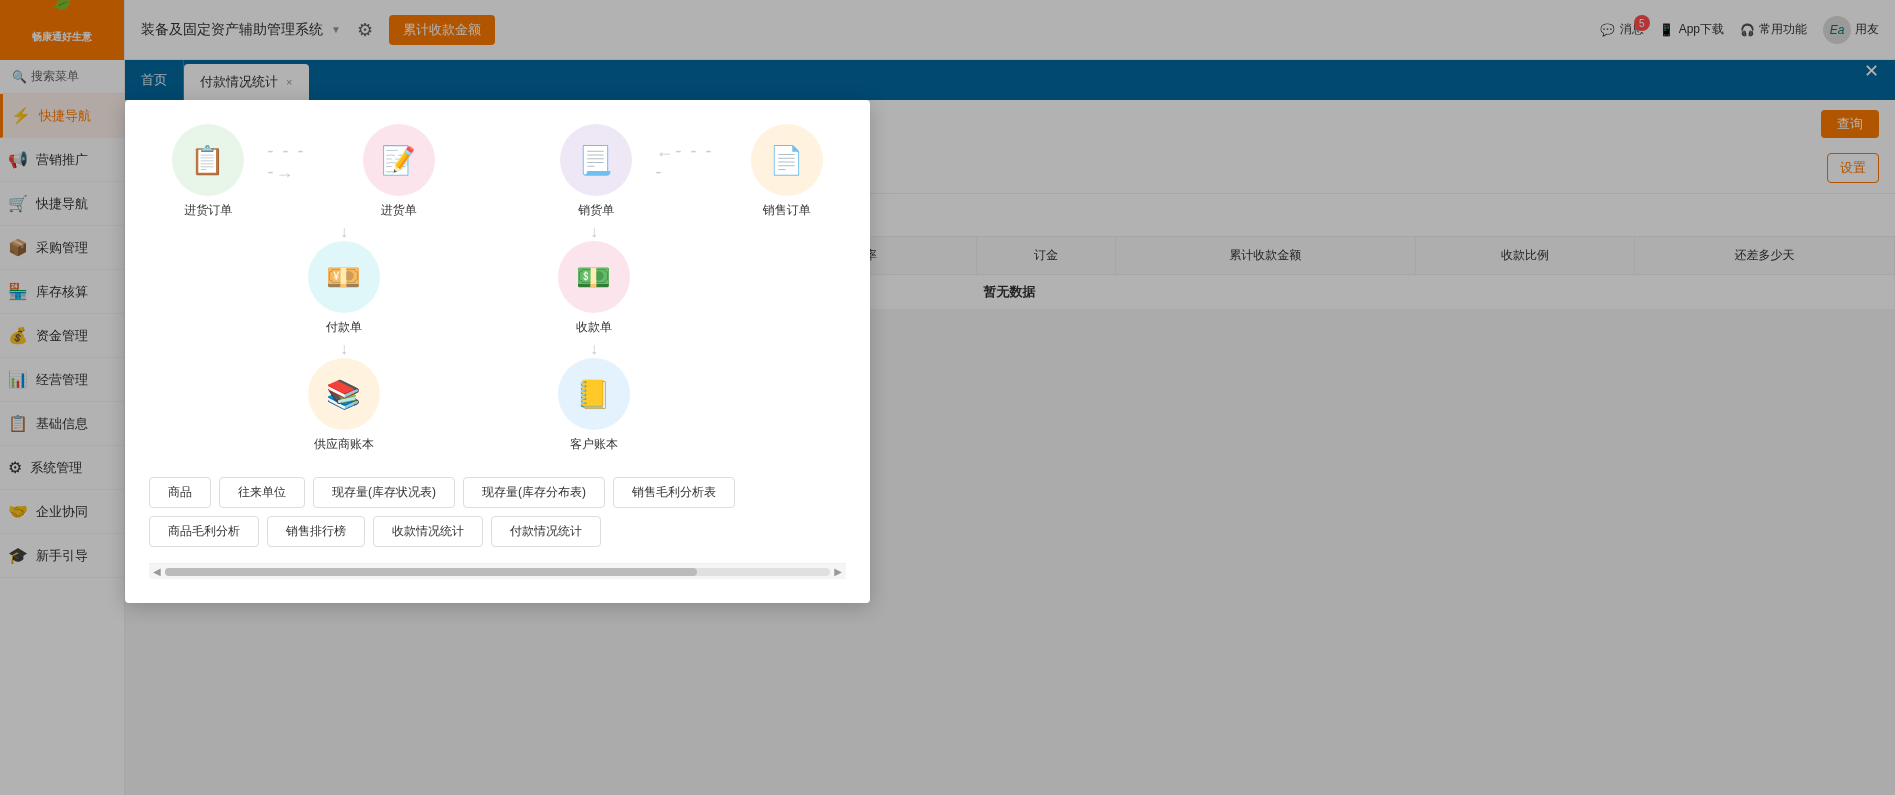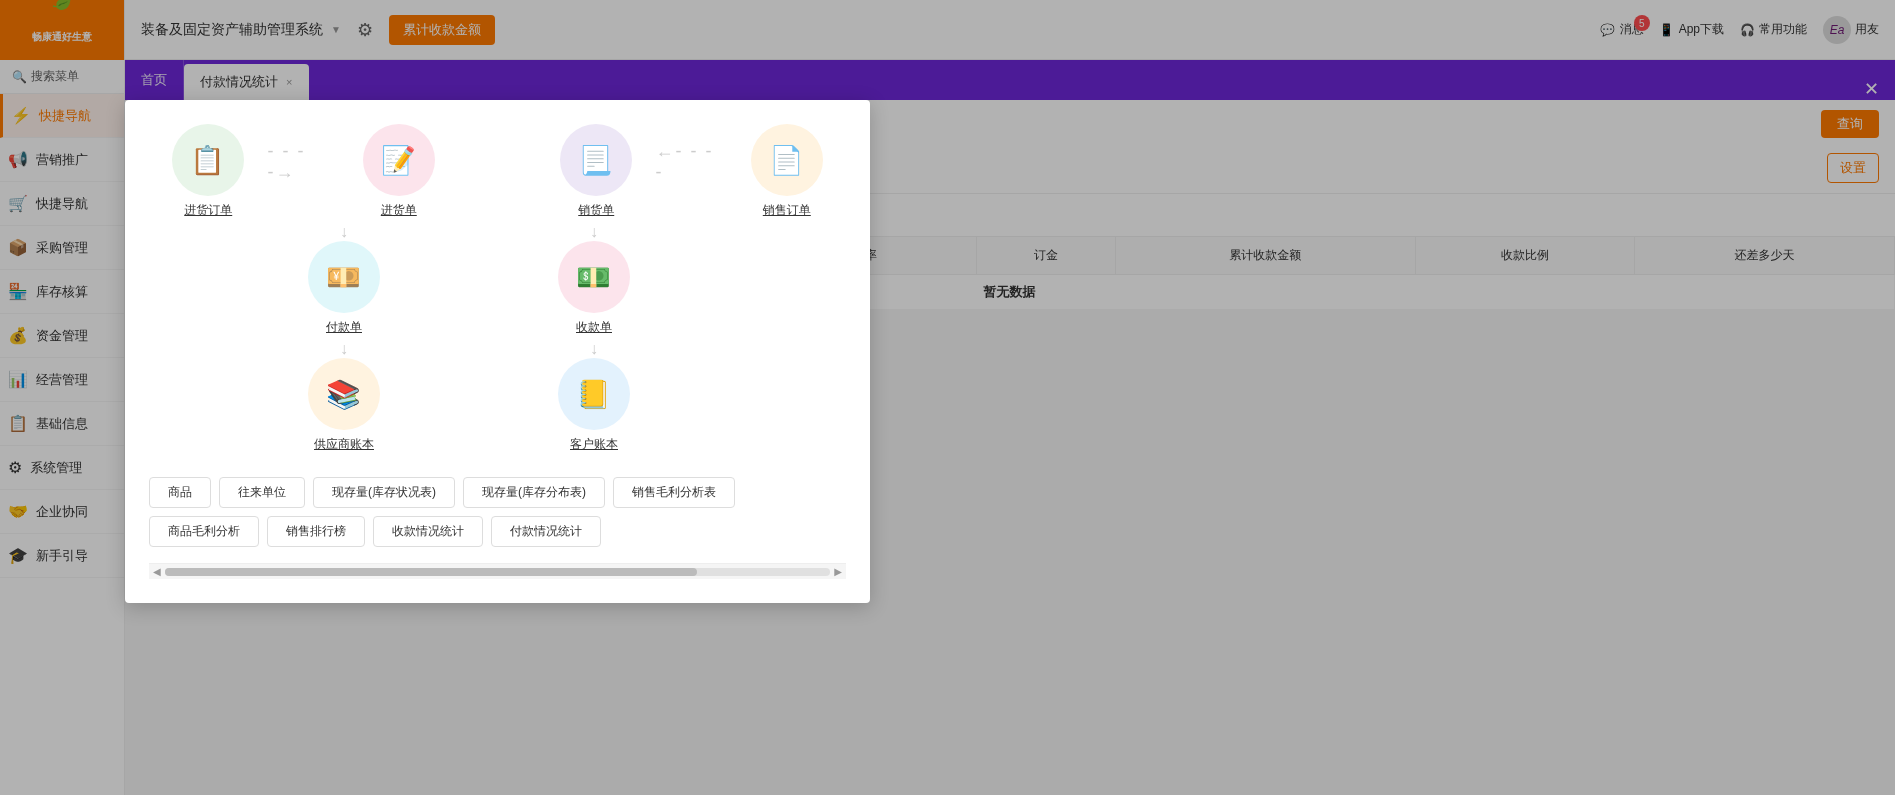--- a/index.html
+++ b/index.html
@@ -39,21 +39,21 @@
     .topbar-title .title-text { font-weight: 500; }
     .topbar-title .dropdown-icon { color: #999; font-size: 10px; }
     .topbar-settings { color: #666; margin: 0 8px; cursor: pointer; font-size: 18px; }
     .topbar-btn {
       background: #ff7a00; color: #fff; border: none; border-radius: 4px;
       padding: 6px 14px; cursor: pointer; font-size: 13px;
     }
     .topbar-right { display: flex; align-items: center; gap: 16px; margin-left: auto; }
     .topbar-right-item { display: flex; align-items: center; gap: 4px; color: #333; font-size: 12px; cursor: pointer; position: relative; }
     .badge { background: #ff4d4f; color: #fff; border-radius: 50%; width: 16px; height: 16px; font-size: 10px; display: flex; align-items: center; justify-content: center; position: absolute; top: -6px; right: -6px; }
-    .avatar { width: 28px; height: 28px; border-radius: 50%; background: #ddd; display: flex; align-items: center; justify-content: center; font-size: 12px; color: #701a75; font-style: italic; }
+    .avatar { width: 28px; height: 28px; border-radius: 50%; background: #ddd; display: flex; align-items: center; justify-content: center; font-size: 12px; color: #0f766e; font-style: italic; }
 
     
     .tabbar {
       position: fixed; left: 125px; top: 60px; right: 0; height: 40px; background: #1abfa1;
       display: flex; align-items: center; z-index: 98; padding: 0 0;
     }
     .tab {
       height: 40px; display: flex; align-items: center; padding: 0 16px; cursor: pointer;
       font-size: 13px; color: rgba(255,255,255,0.85); border-right: 1px solid rgba(255,255,255,0.2);
     }
@@ -122,21 +122,21 @@
       padding: 24px; z-index: 201;
     }
 
     
     .flow-section { margin-bottom: 24px; }
     .flow-item { display: flex; flex-direction: column; align-items: center; width: 120px; }
     .flow-circle {
       width: 72px; height: 72px; border-radius: 50%; display: flex; align-items: center;
       justify-content: center; font-size: 28px; margin-bottom: 6px;
     }
-    .flow-label { font-size: 12px; color: #333; text-align: center; text-decoration: underline; }
+    .flow-label { font-size: 12px; color: #333; text-align: center; }
     .flow-arrow { color: #ccc; font-size: 20px; margin-bottom: 20px; }
 
     .circle-green { background: #e8f5e9; color: #4caf50; }
     .circle-red { background: #fce4ec; color: #e91e63; }
     .circle-purple { background: #ede7f6; color: #9c27b0; }
     .circle-orange { background: #fff3e0; color: #ff9800; }
     .circle-teal { background: #e0f7fa; color: #00bcd4; }
     .circle-pink { background: #fce4ec; color: #e91e63; }
     .circle-orange2 { background: #fff3e0; color: #ff9800; }
     .circle-blue { background: #e3f2fd; color: #2196f3; }
@@ -242,21 +242,21 @@
       <span>🎧</span>
       <span>常用功能</span>
     </div>
     <div class="topbar-right-item">
       <div class="avatar">Ea</div>
       <span>用友</span>
     </div>
   </div>
 </div>
 
-<div class="tabbar" style="position:fixed;left:125px;top:60px;right:0;height:40px;background:#6d28d9;display:flex;align-items:flex-end;z-index:98;">
+<div class="tabbar" style="position:fixed;left:125px;top:60px;right:0;height:40px;background:#0369a1;display:flex;align-items:flex-start;z-index:98;">
   <div class="tab" style="color:rgba(255,255,255,0.9);">
     <span>首页</span>
   </div>
   <div class="tab active" style="background:#fff;color:#333;border-radius:4px 4px 0 0;margin-top:4px;height:36px;">
     <span>付款情况统计</span>
     <span class="close-icon">×</span>
   </div>
   <span style="margin-left:auto;margin-right:16px;color:#fff;cursor:pointer;font-size:18px;">✕</span>
 </div>
 

